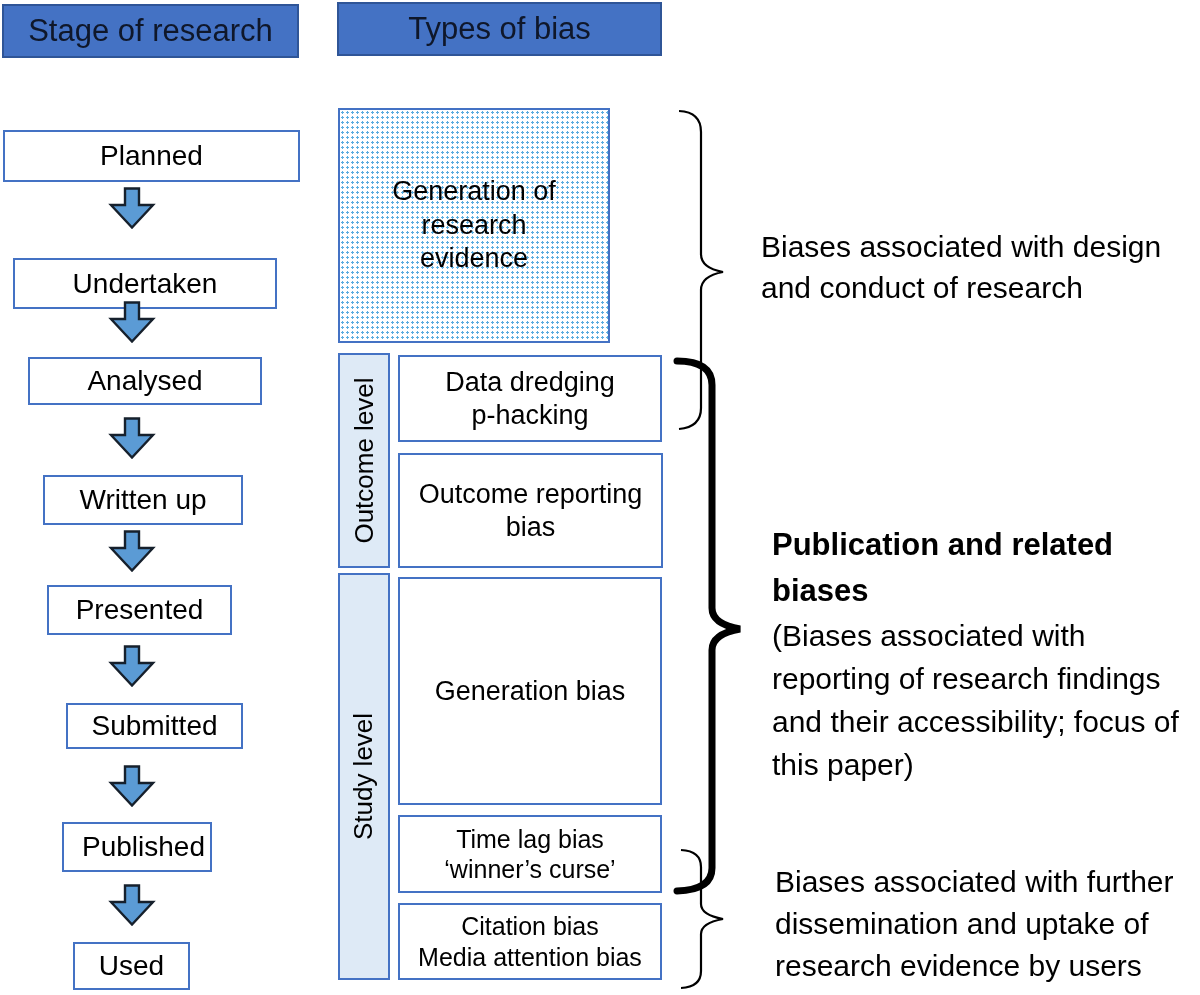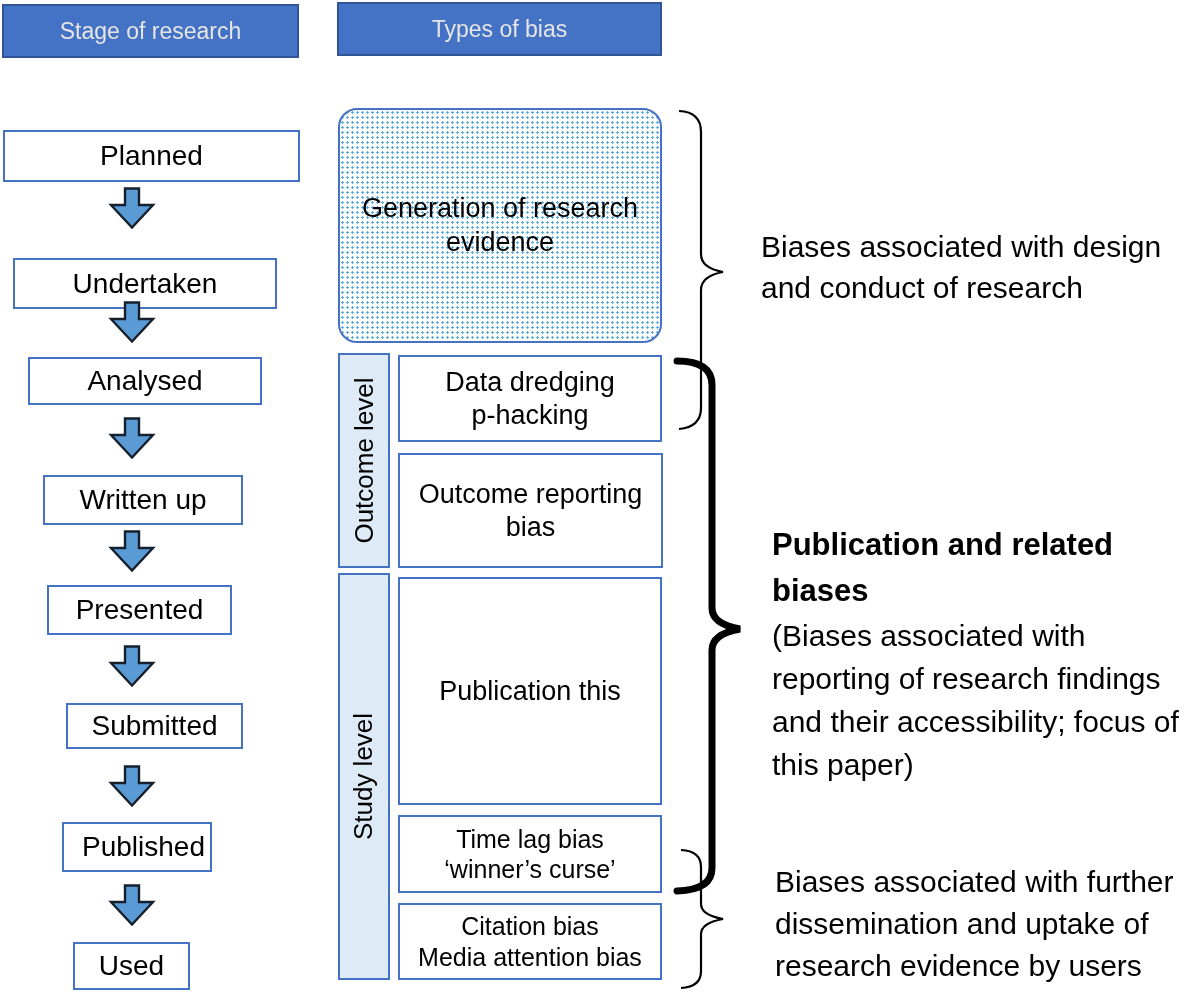--- a/index.html
+++ b/index.html
@@ -4,21 +4,21 @@
 <style>
   html,body{margin:0;padding:0;background:#fff;}
   #canvas{
     position:relative;width:1200px;height:995px;background:#fff;
     font-family:"Liberation Sans",sans-serif;color:#000;overflow:hidden;
   }
   .abs{position:absolute;box-sizing:border-box;}
   .center{display:flex;align-items:center;justify-content:center;text-align:center;}
   .pre{white-space:pre-line;}
   
-  .hdr{background:#4472C4;border:2px solid #2F5597;color:#e5e5e5;font-size:23px;}
+  .hdr{background:#4472C4;border:2px solid #2F5597;color:#0f172a;font-size:31px;}
   
   .sbox{background:#fff;border:2.5px solid #4472C4;font-size:28px;}
   
   .bbox{background:#fff;border:2.5px solid #4472C4;font-size:27px;line-height:1.22;}
   .bbox.small{font-size:25px;}
   
   .dotted{
     border:2.5px solid #4472C4;font-size:27px;line-height:1.25;
     background-color:#fff;
     background-image:radial-gradient(circle,#5BADE0 1.15px,transparent 1.15px);
@@ -100,42 +100,42 @@
     <svg width="48" height="42" viewBox="0 0 48 42">
         <polygon points="17,1.5 31,1.5 31,18 45,18 24,40.5 3,18 17,18" fill="#5B9BD5" stroke="#16202C" stroke-width="2.4"></polygon>
       </svg>
   </div>
   <div class="arrow-wrap" style="left:108px;top:884px;">
     <svg width="48" height="42" viewBox="0 0 48 42">
         <polygon points="17,1.5 31,1.5 31,18 45,18 24,40.5 3,18 17,18" fill="#5B9BD5" stroke="#16202C" stroke-width="2.4"></polygon>
       </svg>
   </div>
 
-  <div class="abs center dotted pre" style="left:338px;top:108px;width:324px;height:235px;border-radius:19px;">
+  <div class="abs center dotted pre" style="left:338px;top:108px;width:272px;height:235px;">
     <span style="max-width:300px;">Generation of research
 evidence</span>
   </div>
 
   <div class="abs center lvl" style="left:338px;top:353px;width:52px;height:215px;">
     <span>Outcome level</span>
   </div>
   <div class="abs center lvl" style="left:338px;top:573px;width:52px;height:407px;">
     <span>Study level</span>
   </div>
 
   <div class="abs center bbox pre" style="left:398px;top:355px;width:264px;height:87px;">
     <span>Data dredging
 p-hacking</span>
   </div>
   <div class="abs center bbox pre" style="left:398px;top:453px;width:265px;height:115px;">
     <span>Outcome reporting
 bias</span>
   </div>
   <div class="abs center bbox" style="left:398px;top:577px;width:264px;height:228px;">
-    <span>Publication this</span>
+    <span>Generation bias</span>
   </div>
   <div class="abs center bbox small pre" style="left:398px;top:815px;width:264px;height:78px;">
     <span>Time lag bias
 ‘winner’s curse’</span>
   </div>
   <div class="abs center bbox small pre" style="left:398px;top:903px;width:264px;height:77px;">
     <span>Citation bias
 Media attention bias</span>
   </div>
 

